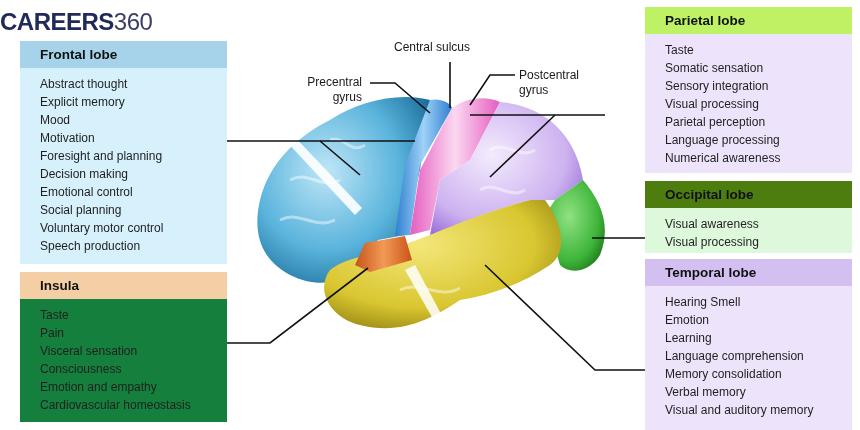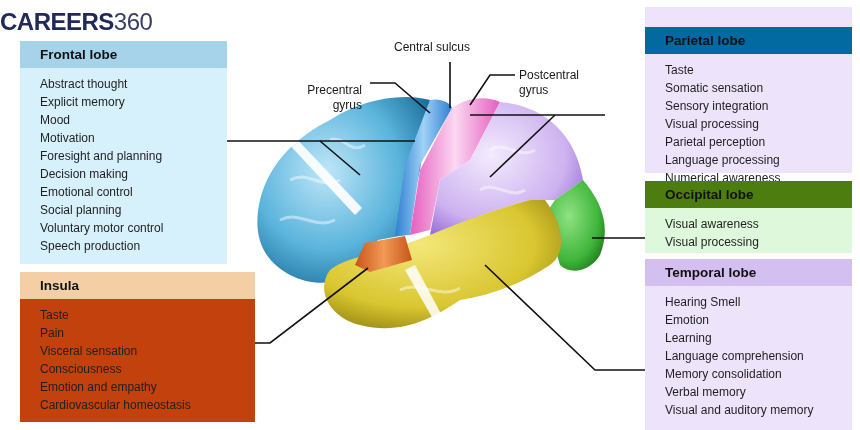--- a/index.html
+++ b/index.html
@@ -16,33 +16,33 @@
     .panel { position: absolute; }
     .panel .head {
       height: 27px; padding-left: 20px; font-weight: bold; font-size: 13.5px;
       display: flex; align-items: center; color: #111;
     }
     .panel ul { list-style: none; padding: 7px 10px 6px 20px; }
     .panel li { font-size: 12px; line-height: 18px; color: #1f1f1f; }
 
     #frontal { left: 20px; top: 41px; width: 207px; height: 223px; background: #d6f0fc; }
     #frontal .head { background: #a6d3ea; }
-    #insula { left: 20px; top: 272px; width: 235px; height: 150px; background: #c2410c; }
+    #insula { left: 20px; top: 272px; width: 207px; height: 150px; background: #15803d; }
     #insula .head { background: #f4cfa5; }
     #parietal { left: 645px; top: 7px; width: 207px; height: 166px; background: #ede3fb; }
-    #parietal .head { background: #0369a1; margin-top: 20px; }
+    #parietal .head { background: #bef264; }
     #occipital { left: 645px; top: 181px; width: 207px; height: 72px; background: #def8dc; }
     #occipital .head { background: #4d7c0f; }
     #temporal { left: 645px; top: 259px; width: 207px; height: 194px; background: #ede3fb; }
     #temporal .head { background: #d3c0f1; }
 
     .brain-svg { position: absolute; left: 0; top: 0; width: 860px; height: 430px; }
     .label { position: absolute; font-size: 12px; color: #1a1a1a; line-height: 15px; text-align: left; }
     #lbl-central { left: 394px; top: 40px; }
-    #lbl-precentral { left: 286px; top: 75px; text-align: right; width: 76px; margin-top: 8px; }
+    #lbl-precentral { left: 286px; top: 75px; text-align: right; width: 76px; }
     #lbl-postcentral { left: 519px; top: 68px; }
   </style>
 </head>
 <body>
 
 <div class="logo">
   <span class="bold">CAREERS</span><span class="light">360</span>
 </div>
 
 <svg class="brain-svg" viewBox="0 0 860 430">

